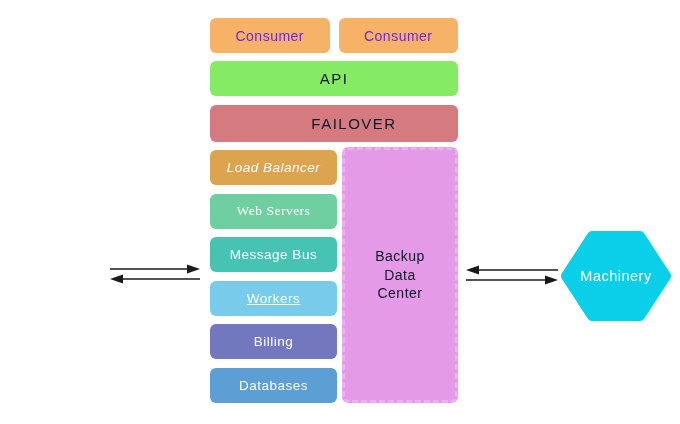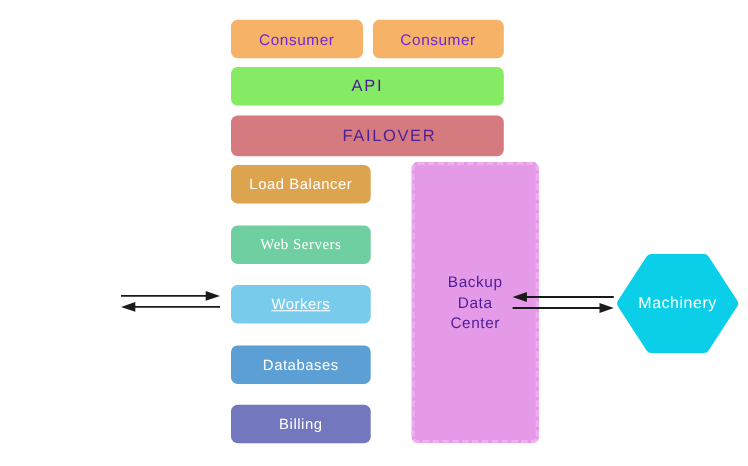--- a/index.html
+++ b/index.html
@@ -6,21 +6,21 @@
   #canvas{
     position:relative;
     width:680px;height:424px;
     background:#ffffff;
     font-family:"Liberation Sans", sans-serif;
     overflow:hidden;
   }
   .node{
     position:absolute;
     display:flex;align-items:center;justify-content:center;
-    color:#4c1d95;
+    color:#0f172a;
     border-radius:6px;
     box-sizing:border-box;
     letter-spacing:0.5px;
     font-size:14px;
   }
   
   #consumer-row{position:absolute;left:210px;top:18px;width:248px;height:35px;display:flex;gap:9px;}
   .consumer-box{flex:1;background:#f6b267;position:relative;display:flex;align-items:center;justify-content:center;color:#6d28d9;border-radius:6px;font-size:14px;letter-spacing:0.5px;}
   #api-box{left:210px;top:61px;width:248px;height:35px;background:#85eb65;font-size:15px;letter-spacing:1.5px;}
   #failover-box{left:210px;top:105px;width:248px;height:37px;background:#d57b80;font-size:15px;letter-spacing:1.5px;padding-left:40px;}
@@ -35,21 +35,20 @@
   #stack-billing{background:#7277be;}
   
   #backup-box{
     left:342px;top:147px;width:116px;height:256px;
     background:#e59ae7;
     border:3px dashed #eeaff0;
     border-radius:6px;
     text-align:center;
     white-space:pre-line;
     line-height:1.35;
-    margin-left:32px;
   }
   
   .shape-wrap{position:absolute;}
   .shape-label{
     position:absolute;left:0;top:0;width:100%;height:100%;
     display:flex;align-items:center;justify-content:center;
     color:#ffffff;text-align:center;white-space:pre-line;
     font-size:14.5px;letter-spacing:0.5px;line-height:1.3;
   }
   #vendor-wrap{left:13px;top:226px;width:94px;height:94px;}
@@ -79,34 +78,37 @@
 
   <div id="api-box" class="node" style="background-color: rgb(133, 235, 101);">
     <span>API</span>
   </div>
 
   <div id="failover-box" class="node" style="background-color: rgb(213, 123, 128);">
     <span>FAILOVER</span>
   </div>
 
   <div id="stack">
-    <div id="stack-load-balancer" class="stack-box" style="background-color: rgb(221, 164, 79);">
+    <div id="stack-load-balancer" class="stack-box" style="background-color: rgb(221, 164, 79); font-style: italic;">
       <span>Load Balancer</span>
     </div>
     <div id="stack-web-servers" class="stack-box" style="background-color: rgb(112, 207, 160);">
       <span>Web Servers</span>
     </div>
+    <div id="stack-message-bus" class="stack-box" style="background-color: rgb(71, 195, 179);">
+      <span>Message Bus</span>
+    </div>
     <div id="stack-workers" class="stack-box" style="background-color: rgb(120, 203, 235);">
       <span>Workers</span>
     </div>
+    <div id="stack-billing" class="stack-box" style="background-color: rgb(114, 119, 190);">
+      <span>Billing</span>
+    </div>
     <div id="stack-databases" class="stack-box" style="background-color: rgb(92, 159, 212);">
       <span>Databases</span>
-    </div>
-    <div id="stack-billing" class="stack-box" style="background-color: rgb(114, 119, 190);">
-      <span>Billing</span>
     </div>
   </div>
 
   <div id="backup-box" class="node" style="background-color: rgb(229, 154, 231); border-color: rgb(238, 175, 240);">
     <span>Backup
 Data
 Center</span>
   </div>
 
 

